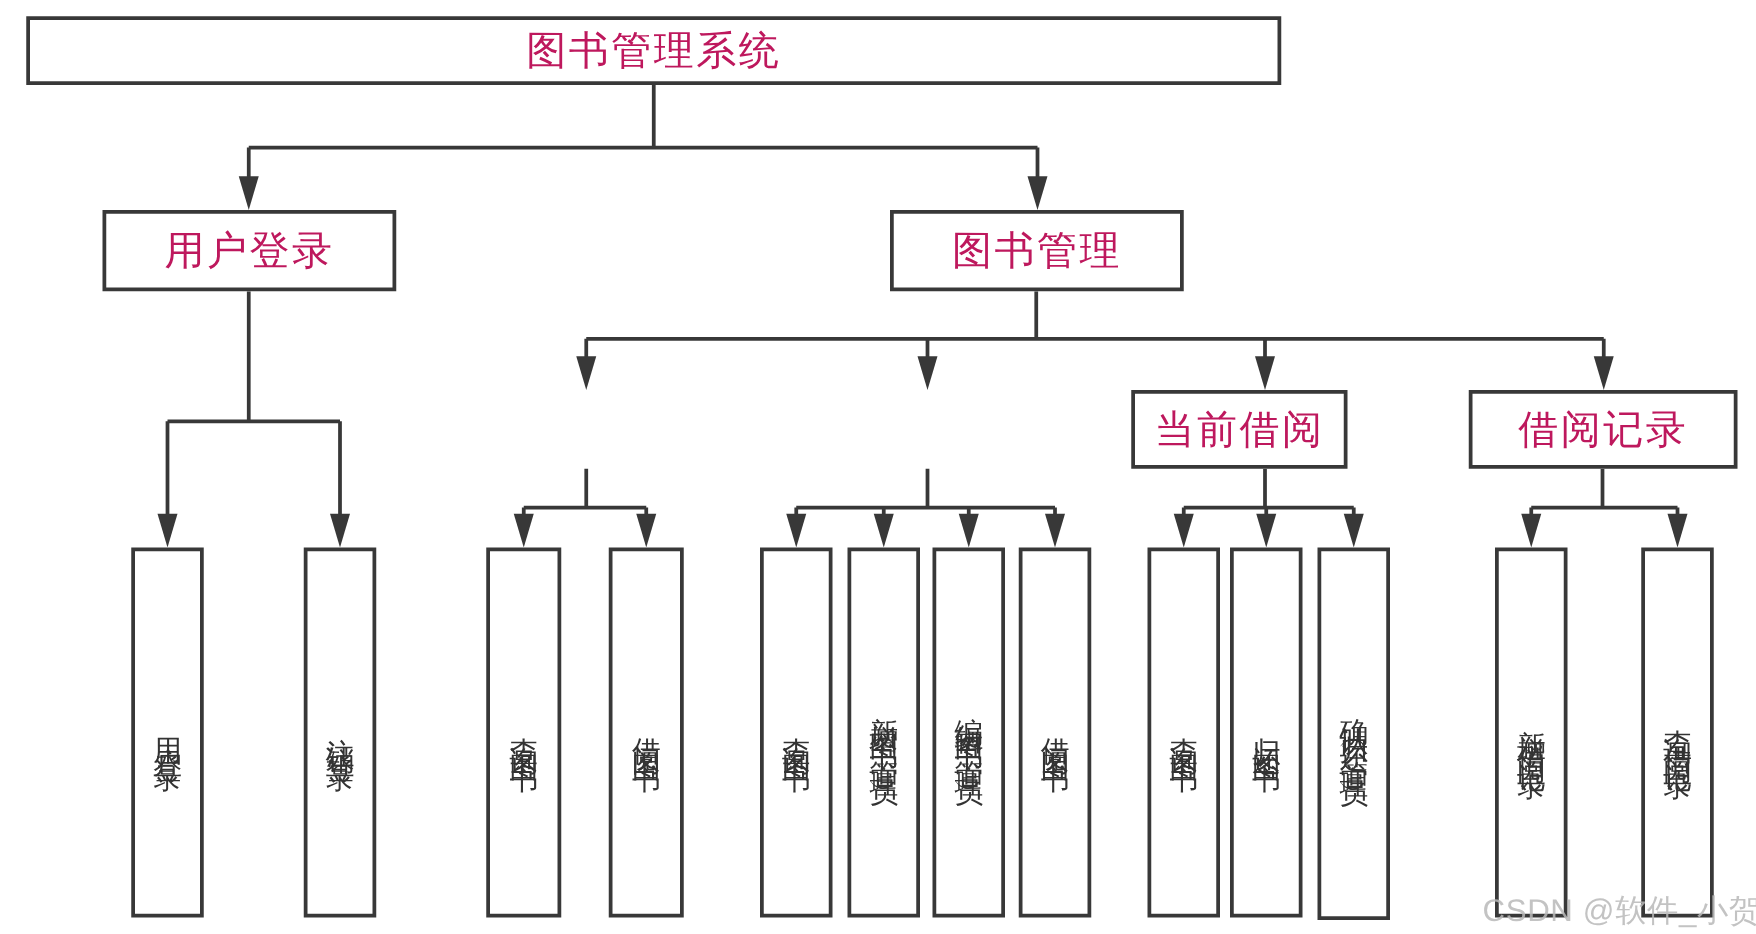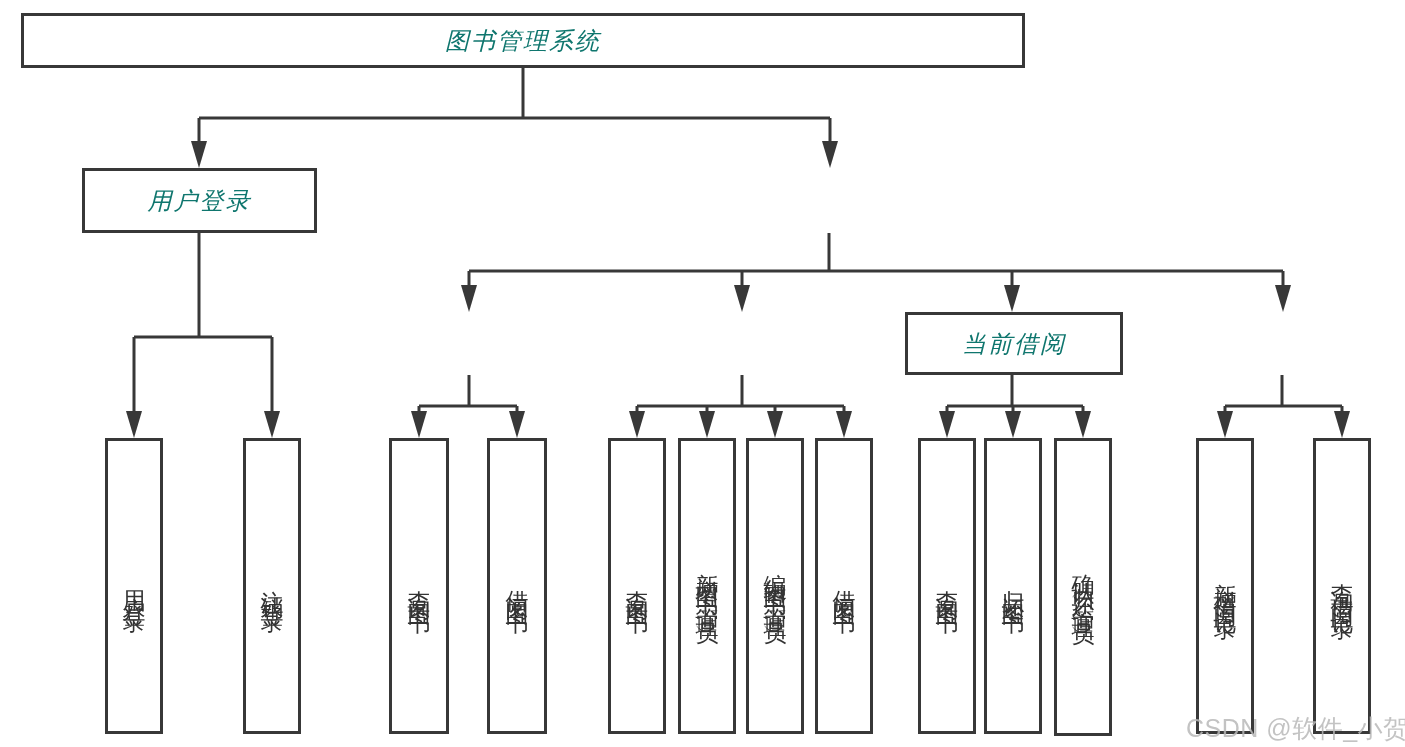--- a/index.html
+++ b/index.html
@@ -22,25 +22,24 @@
     position: absolute;
     box-sizing: border-box;
     border: 3px solid #383838;
     background: #ffffff;
     display: flex;
     align-items: center;
     justify-content: center;
     z-index: 2;
   }
   .hlabel {
-    font-size: 24px;
+    font-size: 32px;
     letter-spacing: 2px;
-    color: #0f766e;
+    color: #be185d;
     white-space: nowrap;
-    font-style: italic;
   }
   .leaf .vlabel {
     writing-mode: vertical-rl;
     text-orientation: mixed;
     font-size: 23px;
     letter-spacing: 7px;
     color: #333333;
     line-height: 1;
   }
   .watermark {
@@ -100,23 +99,29 @@
     </g>
   </svg>
 
   <div class="node" style="left:21px; top:13px; width:1004px; height:55px;">
     <span class="hlabel">图书管理系统</span>
   </div>
 
   <div class="node" style="left:82px; top:168px; width:235px; height:65px;">
     <span class="hlabel">用户登录</span>
   </div>
+  <div class="node" style="left:712px; top:168px; width:235px; height:65px;">
+    <span class="hlabel">图书管理</span>
+  </div>
 
-  <div class="node" style="left:905px; top:312px; width:218px; height:63px;">
+  <div class="node" style="left:905px; top:312px; width:173px; height:63px;">
     <span class="hlabel">当前借阅</span>
+  </div>
+  <div class="node" style="left:1175px; top:312px; width:215px; height:63px;">
+    <span class="hlabel">借阅记录</span>
   </div>
 
   <div class="node leaf" style="left:105px; top:438px; width:58px; height:296px;">
     <span class="vlabel">用户登录</span>
   </div>
   <div class="node leaf" style="left:243px; top:438px; width:58px; height:296px;">
     <span class="vlabel">注销登录</span>
   </div>
 
   <div class="node leaf" style="left:389px; top:438px; width:60px; height:296px;">

